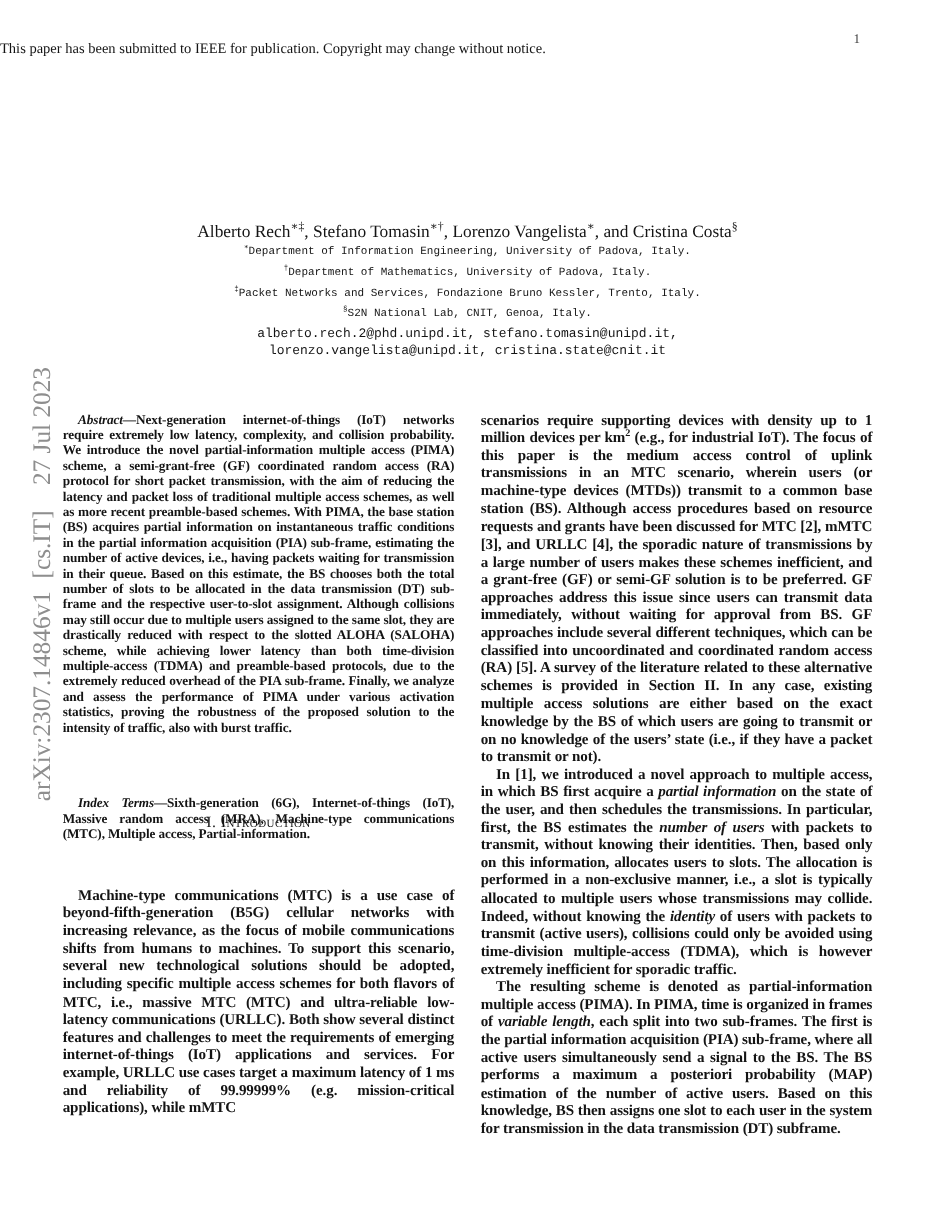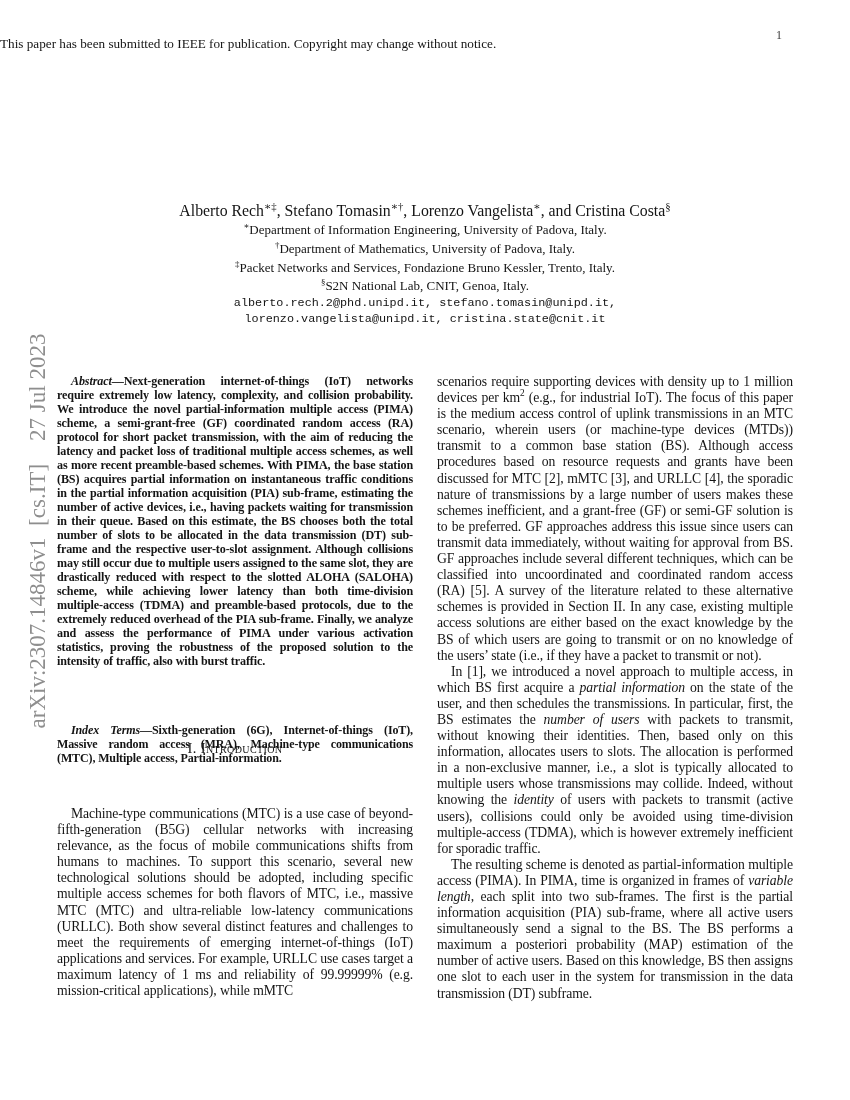--- a/index.html
+++ b/index.html
@@ -9,27 +9,27 @@
   }
   .notice{position:absolute;top:36px;left:0;width:100%;text-align:left;font-size:13.2px;}
   .page-number{position:absolute;top:28px;left:776px;font-size:12px;color:#3c3c3c;}
   .arxiv-stamp{
     position:absolute;left:-222px;top:518px;width:520px;text-align:center;
     transform:rotate(-90deg);font-size:23px;color:#8e8e8e;white-space:nowrap;line-height:26px;
   }
   .title{position:absolute;top:79px;left:0;width:100%;text-align:center;font-size:32.5px;line-height:38px;}
   .authors{position:absolute;top:201px;left:0;width:100%;text-align:center;}
   .authors .names{font-size:15.8px;line-height:20px;}
-  .authors .affil{font-size:13px;line-height:18.8px;}
+  .authors .affil{font-size:10px;line-height:18.8px;font-family:Liberation Mono, monospace;}
   .authors .email{font-family:"Liberation Mono","DejaVu Sans Mono",monospace;font-size:11.8px;line-height:15.4px;}
   .col{position:absolute;top:0;width:356px;height:1100px;}
   .col-left{left:57px;}
   .col-right{left:437px;}
   .block{position:absolute;left:0;width:100%;}
-  p{margin:0;}
+  p{margin:0;font-weight:bold;}
   .justify{text-align:justify;hyphens:auto;-webkit-hyphens:auto;}
   .abstract{top:374px;font-weight:700;font-size:12.1px;line-height:14px;letter-spacing:-0.12px;}
   .index-terms{top:723px;font-weight:700;font-size:12px;line-height:14px;letter-spacing:-0.12px;}
   .indent{text-indent:14px;}
   .sec-heading{top:740px;text-align:center;font-size:14.4px;font-variant:small-caps;letter-spacing:0.4px;}
   .body-text{font-size:13.7px;line-height:16.1px;letter-spacing:-0.1px;}
   .intro-left{top:806px;}
   .right-flow{top:374px;}
   .footnote{top:1007px;font-size:11.6px;line-height:15px;text-indent:10px;letter-spacing:-0.05px;}
   .seg-i{font-style:italic;}

